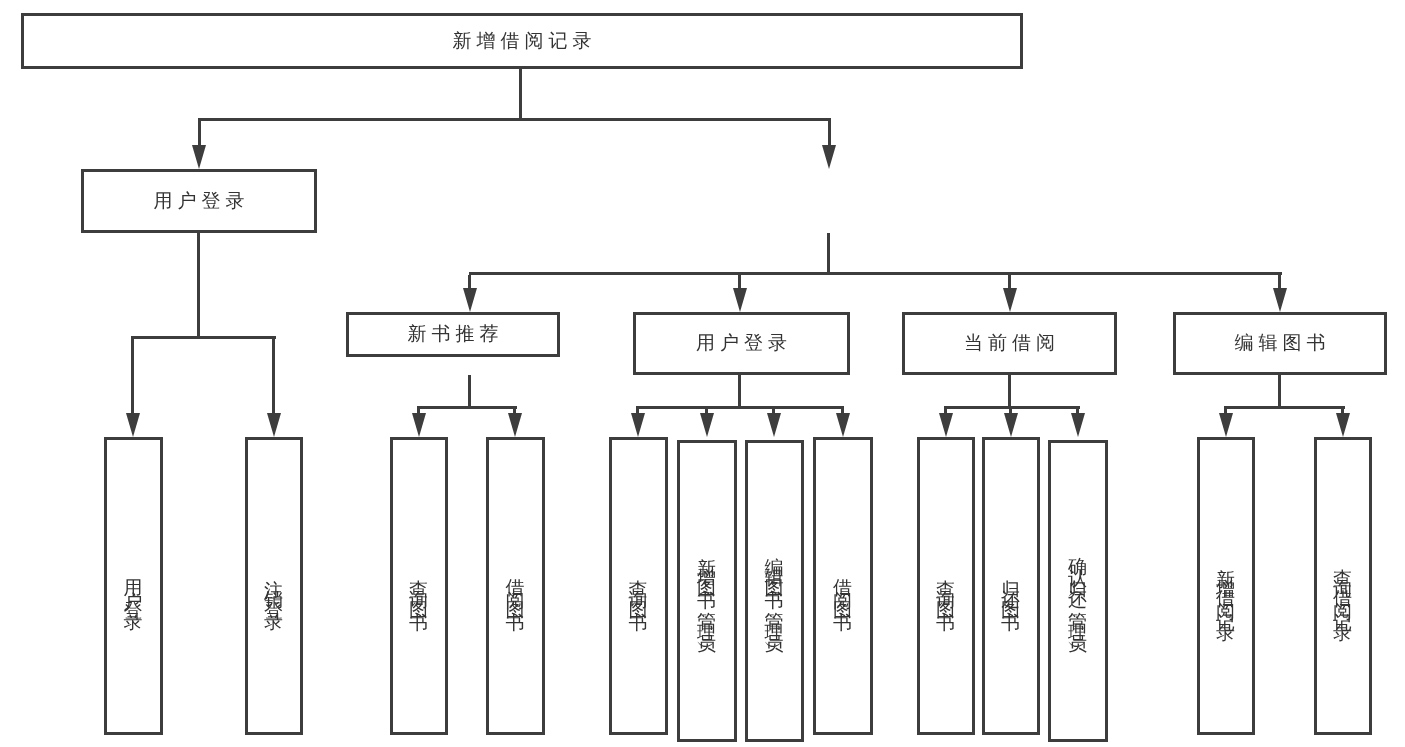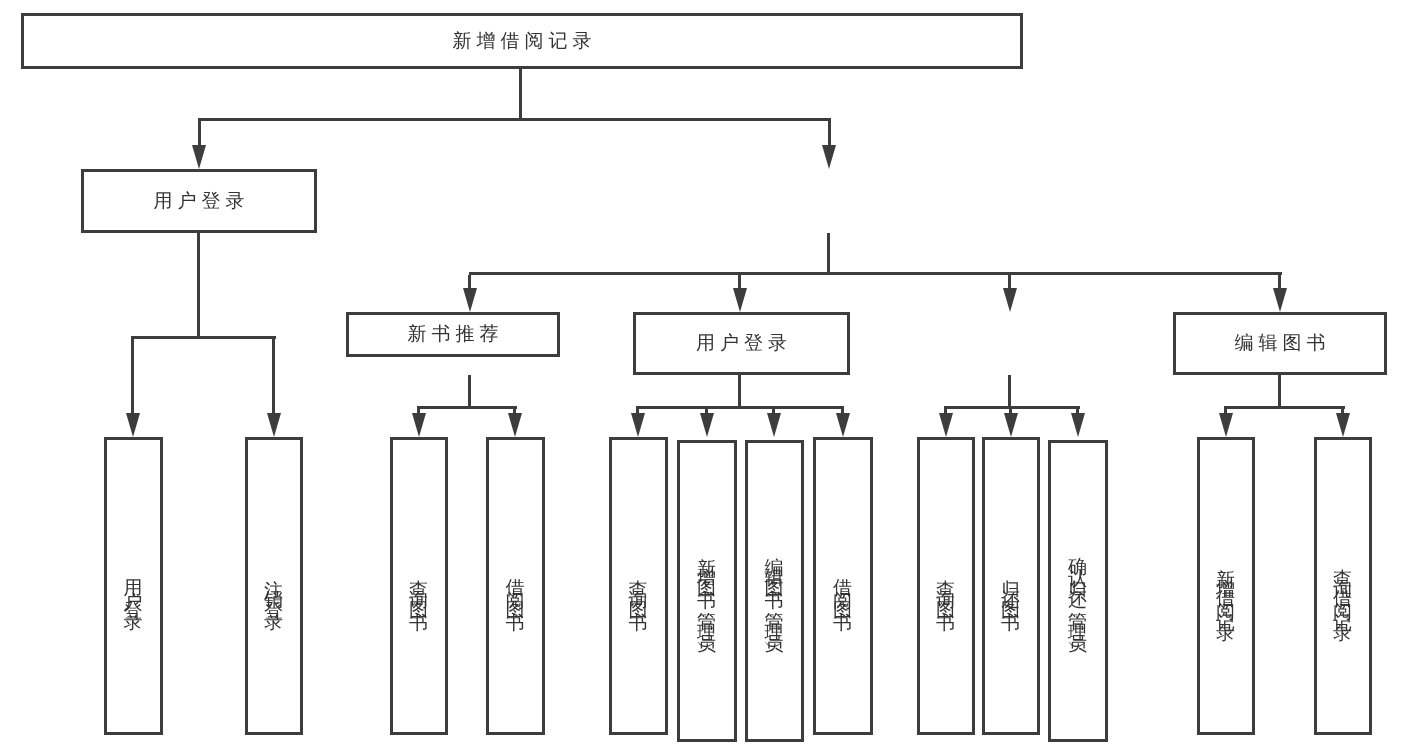--- a/index.html
+++ b/index.html
@@ -47,20 +47,23 @@
 
   <div class="node" style="left:81px;top:169px;width:236px;height:64px">
     <span>用户登录</span>
   </div>
 
   <div class="node" style="left:346px;top:312px;width:214px;height:45px">
     <span>新书推荐</span>
   </div>
   <div class="node" style="left:633px;top:312px;width:217px;height:63px">
     <span>用户登录</span>
+  </div>
+  <div class="node" style="left:902px;top:312px;width:215px;height:63px">
+    <span>当前借阅</span>
   </div>
   <div class="node" style="left:1173px;top:312px;width:214px;height:63px">
     <span>编辑图书</span>
   </div>
 
   <div class="node leaf" style="left:104px;top:437px;width:59px;height:298px">
     <span>用户登录</span>
   </div>
   <div class="node leaf" style="left:245px;top:437px;width:58px;height:298px">
     <span>注销登录</span>

